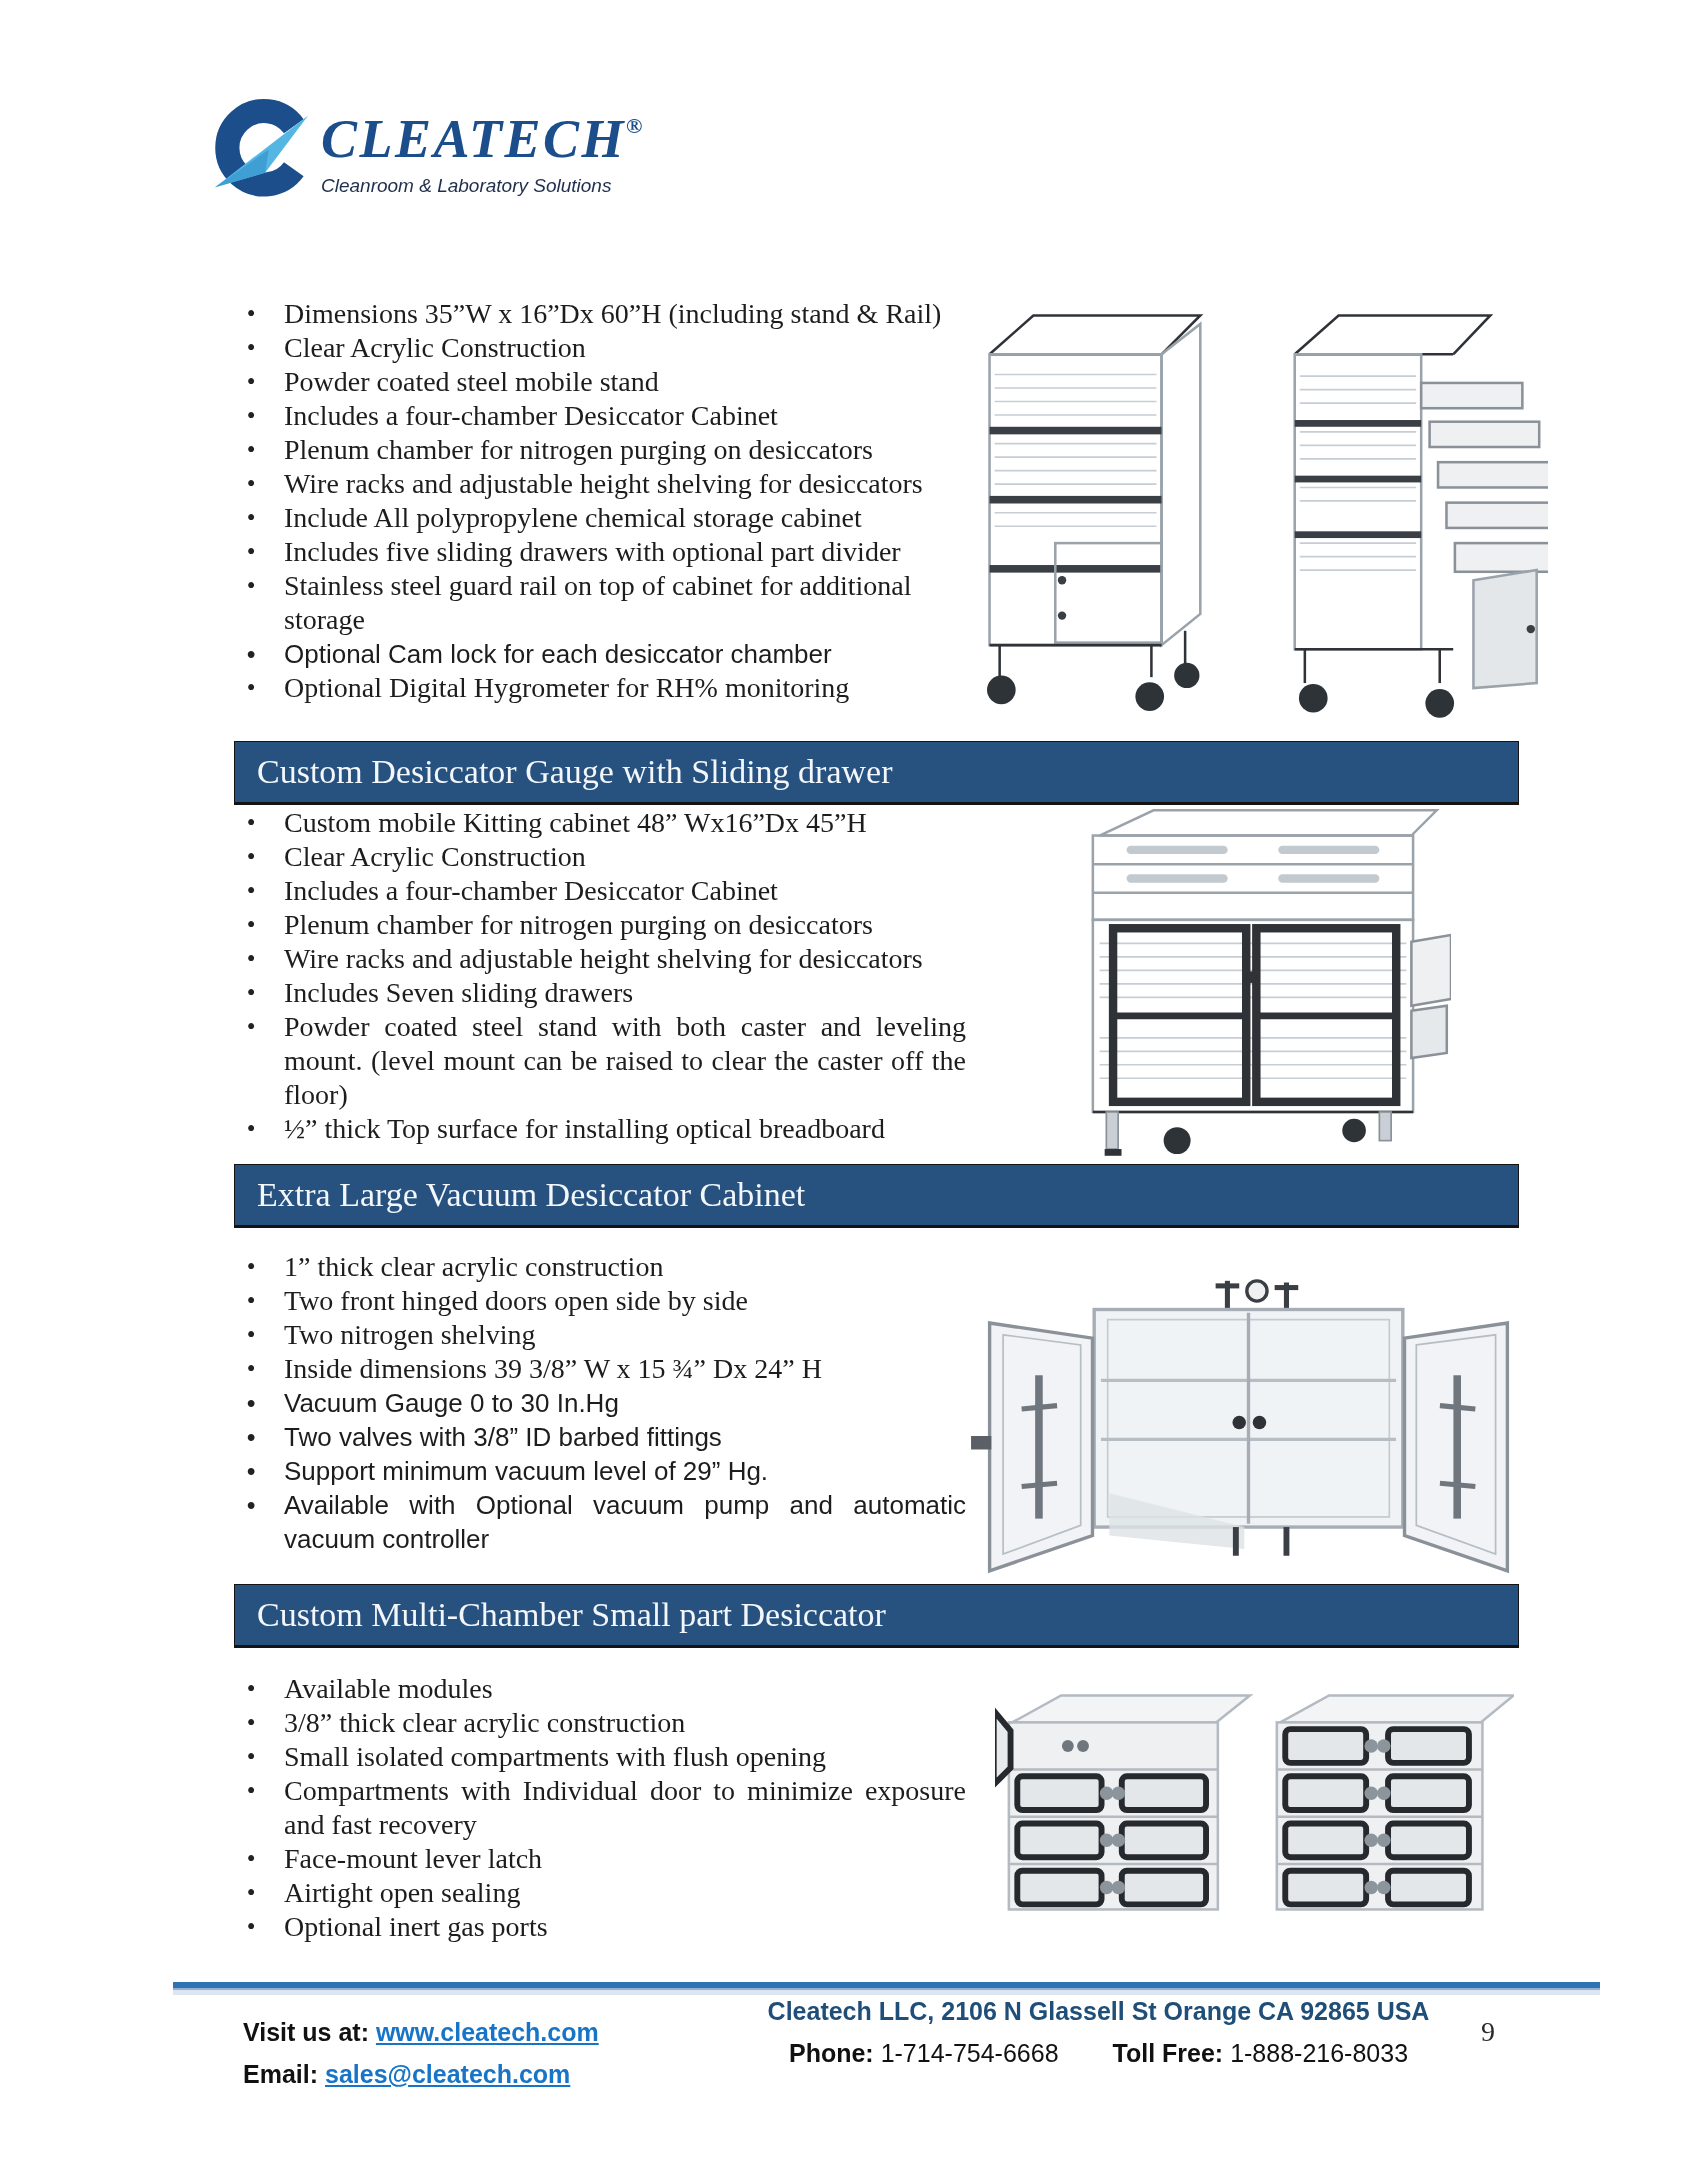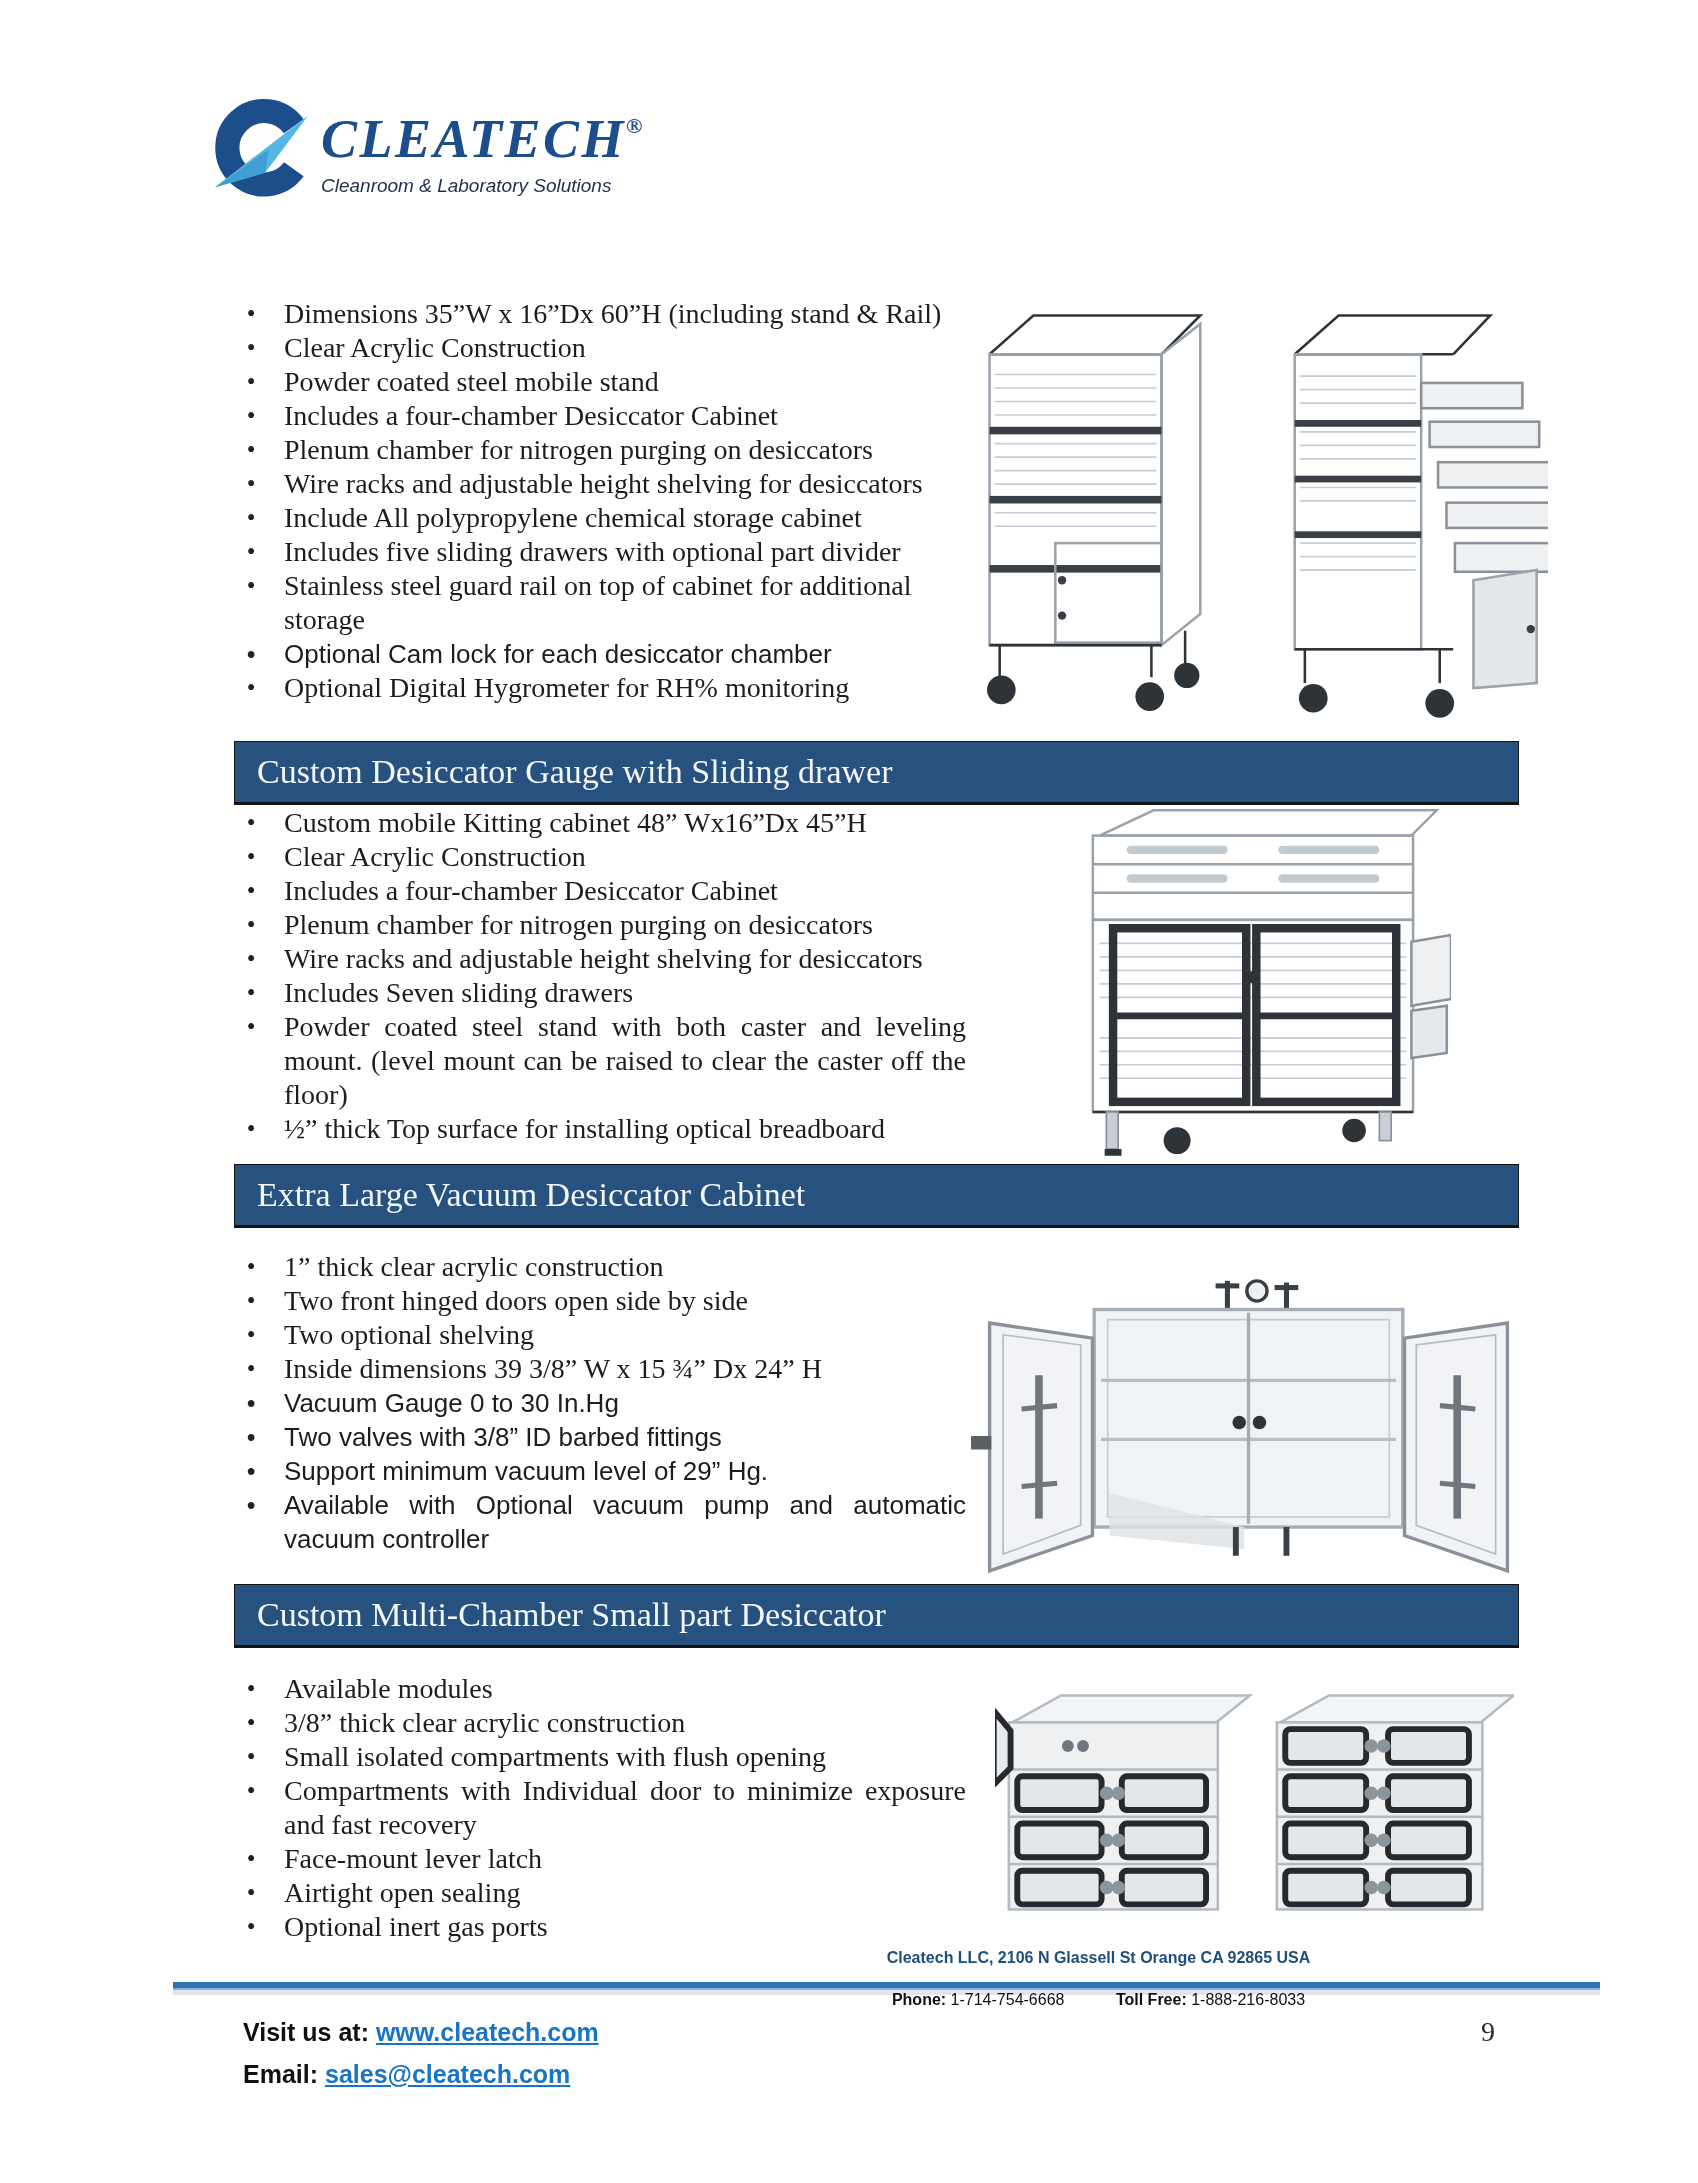--- a/index.html
+++ b/index.html
@@ -48,22 +48,22 @@
   .pimg{position:absolute;}
   
   .footer-rule{
     position:absolute;left:173px;top:1982px;width:1427px;height:12.7px;
     background:linear-gradient(to bottom,#2e74b5 0 46%,#8fb0d4 46% 60%,#dde6f0 60% 100%);
   }
   .f-left{position:absolute;left:243px;top:2011px;
     font-family:"Liberation Sans","DejaVu Sans",sans-serif;font-size:25px;line-height:42px;color:#111;}
   .f-left .lbl{font-weight:bold;color:#111;}
   .f-left a{color:#1774c6;text-decoration:underline;font-weight:bold;}
-  .f-right{position:absolute;left:717px;top:1937px;width:763px;text-align:center;
-    font-family:"Liberation Sans","DejaVu Sans",sans-serif;font-size:16px;line-height:42px;color:#111;}
+  .f-right{position:absolute;left:717px;top:1990px;width:763px;text-align:center;
+    font-family:"Liberation Sans","DejaVu Sans",sans-serif;font-size:25px;line-height:42px;color:#111;}
   .f-company{font-weight:bold;color:#1f4e79;white-space:nowrap;}
   .f-phones .lbl{font-weight:bold;}
   .f-phones .gap{display:inline-block;width:47px;}
   .pageno{position:absolute;left:1481px;top:2016px;font-size:28px;color:#2b2b2b;
     font-family:"Liberation Serif","DejaVu Serif",serif;}
   
   .fr{fill:none;stroke:#9aa2aa;stroke-width:3;}
   .dark{stroke:#2f3338;}
   .shelf{stroke:#c6cdd4;stroke-width:2;}
 </style>
@@ -223,21 +223,21 @@
     <circle cx="330" cy="392" r="14" fill="#2e3338"></circle>
     <rect x="34" y="414" width="20" height="8" fill="#2e3338"></rect>
   </svg>
 
   <div class="bar" style="top:1164px">
     <span>Extra Large Vacuum Desiccator Cabinet</span>
   </div>
   <ul class="bullets" style="left:240px;top:1250px;">
     <li>1” thick clear acrylic construction</li>
     <li>Two front hinged doors open side by side</li>
-    <li>Two optional shelving</li>
+    <li>Two nitrogen shelving</li>
     <li>Inside dimensions 39 3/8” W x 15 ¾” Dx 24” H</li>
     <li class="sans">Vacuum Gauge 0 to 30 In.Hg</li>
     <li class="sans">Two valves with 3/8” ID barbed fittings</li>
     <li class="sans">Support minimum vacuum level of 29” Hg.</li>
     <li class="sans justify">Available with Optional vacuum pump and automatic vacuum controller</li>
   </ul>
 
   <svg class="pimg" style="left:966px;top:1257px;" width="565" height="331" viewBox="0 0 670 392">
 
     <line x1="310" y1="28" x2="310" y2="62" stroke="#3a3f45" stroke-width="6"></line>

